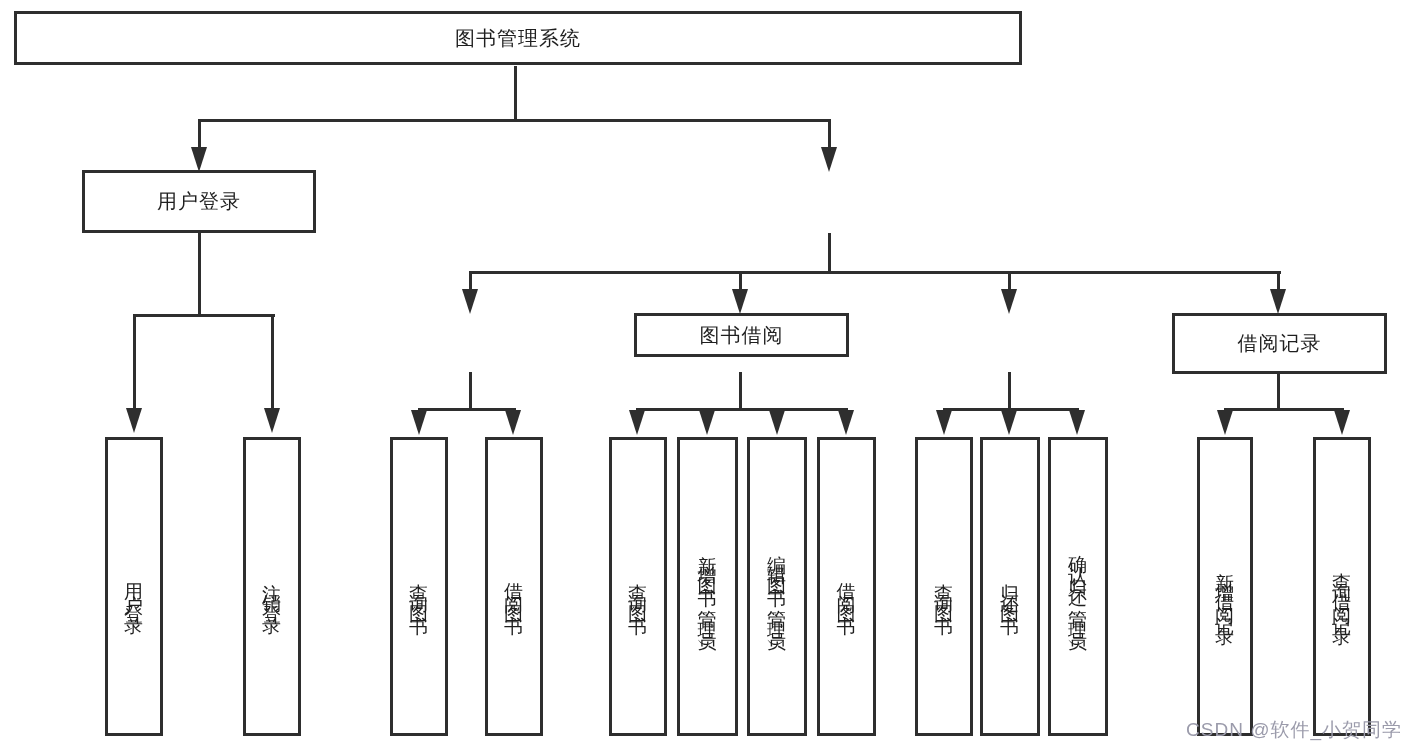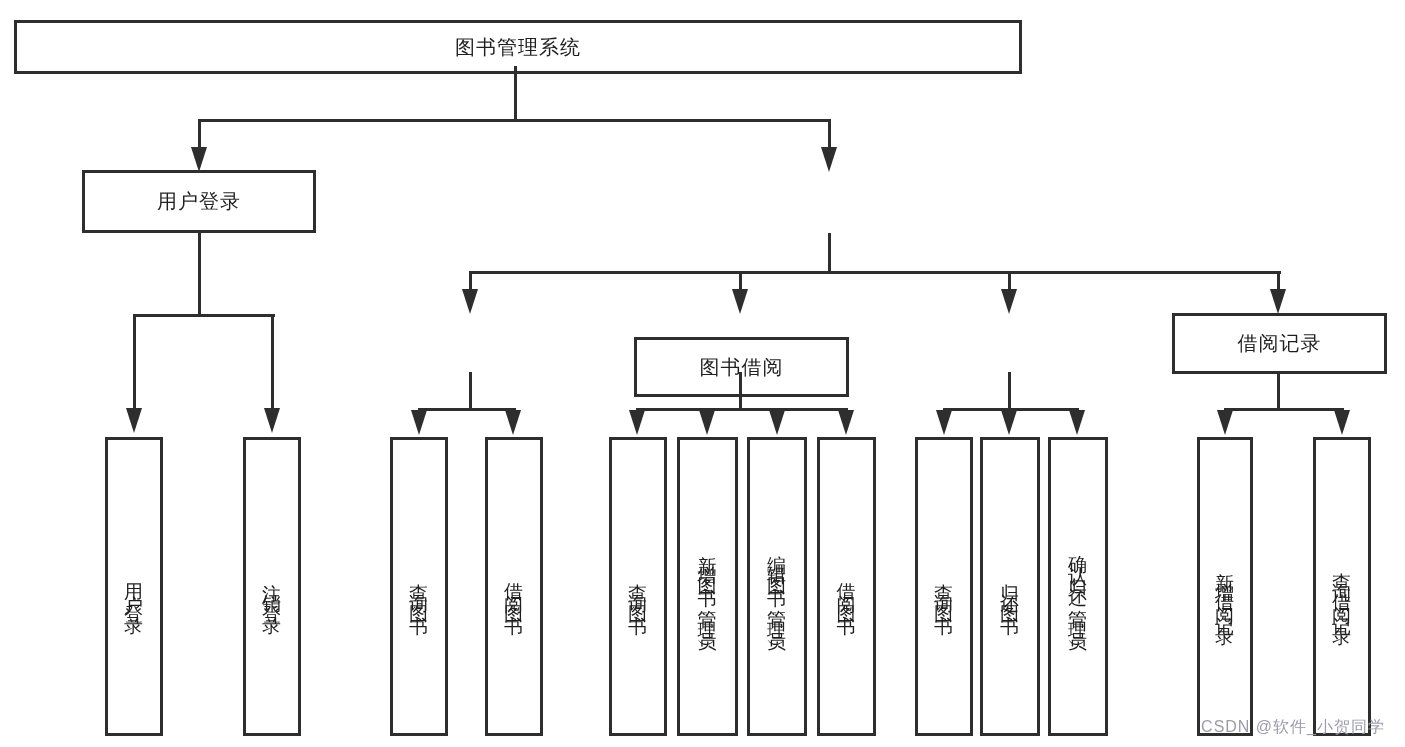--- a/index.html
+++ b/index.html
@@ -39,34 +39,34 @@
   .vl{position:absolute;width:3px;background:var(--line);}
   .hl{position:absolute;height:3px;background:var(--line);}
   .arrow{
     position:absolute;width:0;height:0;
     border-left:8px solid transparent;
     border-right:8px solid transparent;
     border-top:25px solid var(--line);
   }
   .watermark{
     position:absolute;
-    top:717px;right:20px;
-    font-size:16px;
+    top:717px;right:3px;
+    font-size:19px;
     color:var(--watermark);
     letter-spacing:1px;
     z-index:5;
     white-space:nowrap;
   }
 </style>
 </head>
 <body>
 
 <div class="canvas">
 
-  <div class="box h" style="left:14px;top:20px;width:1008px;height:54px;">
+  <div class="box h" style="left:14px;top:11px;width:1008px;height:54px;">
     <span class="lbl">图书管理系统</span>
   </div>
 
   <div class="vl" style="left:514px;top:66px;height:53px;"></div>
   <div class="hl" style="left:198px;top:119px;width:633px;"></div>
   <div class="vl" style="left:198px;top:119px;height:29px;"></div>
   <div class="arrow" style="left:191px;top:147px;"></div>
   <div class="vl" style="left:828px;top:119px;height:29px;"></div>
   <div class="arrow" style="left:821px;top:147px;"></div>
 
@@ -85,21 +85,21 @@
   <div class="hl" style="left:469px;top:271px;width:812px;"></div>
   <div class="vl" style="left:469px;top:271px;height:19px;"></div>
   <div class="arrow" style="left:462px;top:289px;"></div>
   <div class="vl" style="left:739px;top:271px;height:19px;"></div>
   <div class="arrow" style="left:732px;top:289px;"></div>
   <div class="vl" style="left:1008px;top:271px;height:19px;"></div>
   <div class="arrow" style="left:1001px;top:289px;"></div>
   <div class="vl" style="left:1277px;top:271px;height:19px;"></div>
   <div class="arrow" style="left:1270px;top:289px;"></div>
 
-  <div class="box h" style="left:634px;top:313px;width:215px;height:60px;margin-top:24px;">
+  <div class="box h" style="left:634px;top:313px;width:215px;height:44px;">
     <span class="lbl">图书借阅</span>
   </div>
   <div class="box h" style="left:1172px;top:313px;width:215px;height:61px;align-items:center;">
     <span class="lbl">借阅记录</span>
   </div>
 
   <div class="vl" style="left:469px;top:372px;height:39px;"></div>
   <div class="hl" style="left:418px;top:408px;width:98px;"></div>
   <div class="arrow" style="left:411px;top:410px;"></div>
   <div class="arrow" style="left:505px;top:410px;"></div>

